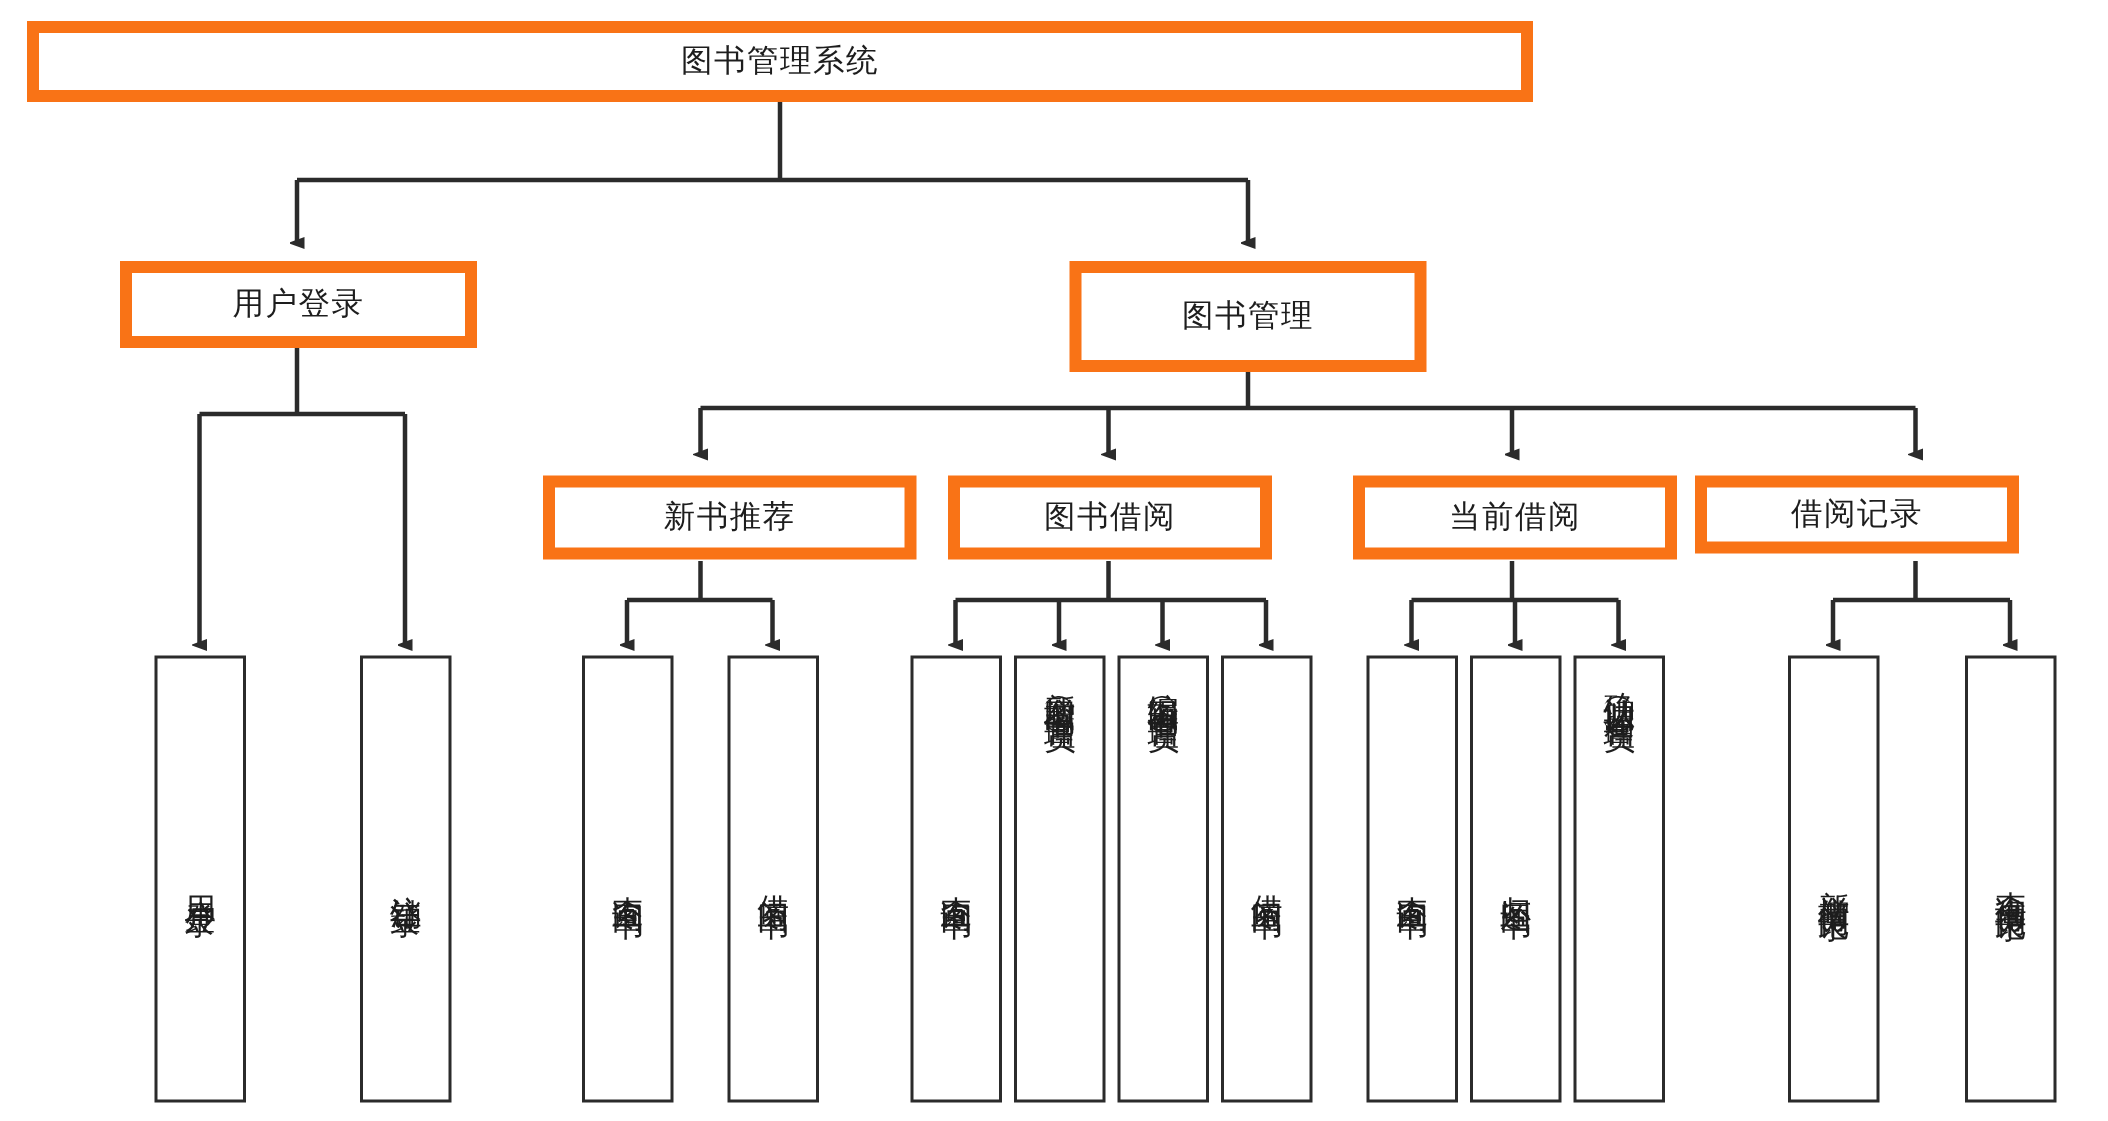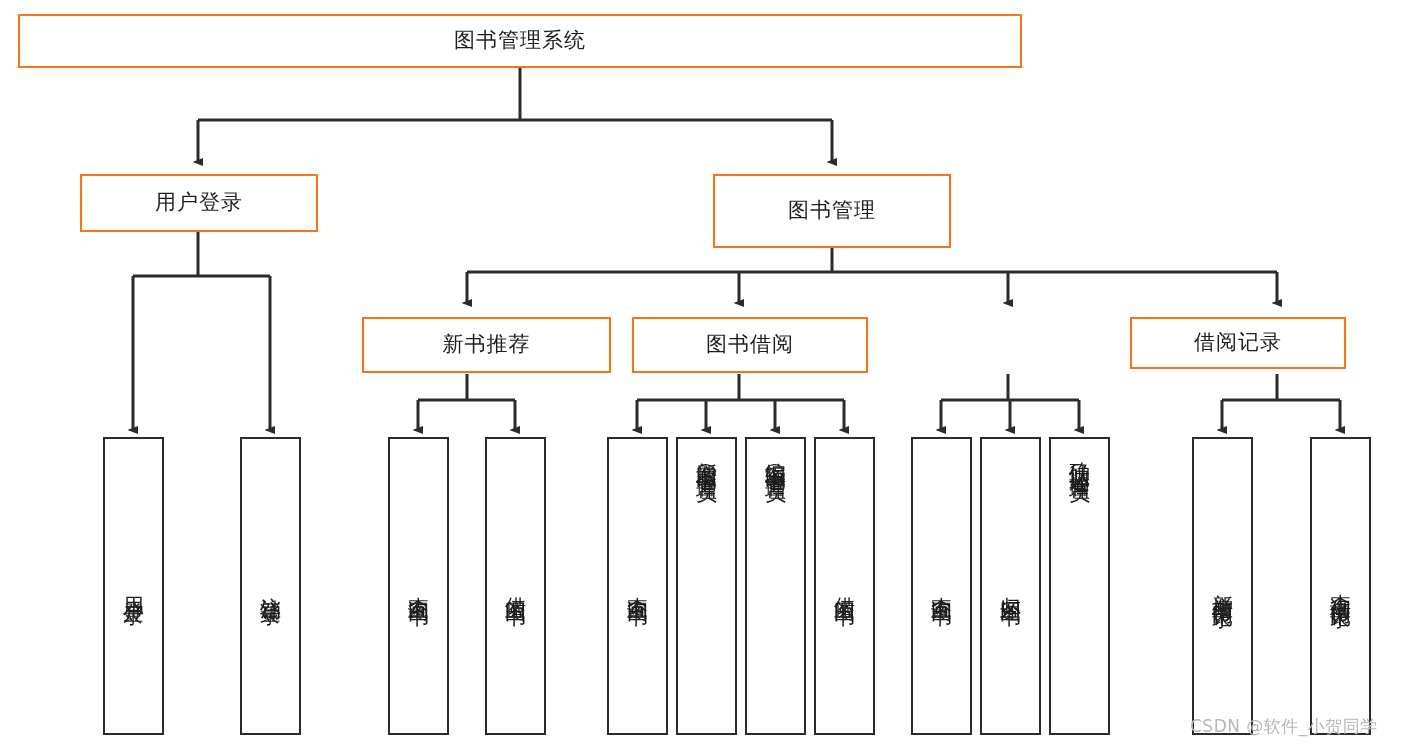--- a/index.html
+++ b/index.html
@@ -20,21 +20,21 @@
   svg.diagram-layer {
     position: absolute;
     left: 0;
     top: 0;
     width: 1405px;
     height: 747px;
   }
   .node-box {
     position: absolute;
     box-sizing: border-box;
-    border: 2px solid #f97316;
+    border: 8px solid #f97316;
     background: #ffffff;
     display: flex;
     align-items: center;
     justify-content: center;
   }
   .node-label-h {
     font-size: 21px;
     color: #1d1d1d;
     letter-spacing: 1px;
     line-height: 1.2;
@@ -139,24 +139,27 @@
   </div>
 
   <div class="node-box" style="left:713px; top:174px; width:238px; height:74px;">
     <span class="node-label-h">图书管理</span>
   </div>
 
   <div class="node-box" style="left:362px; top:317px; width:249px; height:56px;">
     <span class="node-label-h">新书推荐</span>
   </div>
 
-  <div class="node-box" style="left:632px; top:317px; width:236px; height:56px;">
+  <div class="node-box" style="left:632px; top:317px; width:216px; height:56px;">
     <span class="node-label-h">图书借阅</span>
   </div>
 
+  <div class="node-box" style="left:902px; top:317px; width:216px; height:56px;">
+    <span class="node-label-h">当前借阅</span>
+  </div>
 
   <div class="node-box" style="left:1130px; top:317px; width:216px; height:52px;">
     <span class="node-label-h">借阅记录</span>
   </div>
 
   <div class="leaf-box" style="left:103px; top:437px; width:61px; height:298px;">
     <span class="node-label-v">用户登录</span>
   </div>
 
   <div class="leaf-box" style="left:240px; top:437px; width:61px; height:298px;">
@@ -200,15 +203,14 @@
   </div>
 
   <div class="leaf-box" style="left:1192px; top:437px; width:61px; height:298px;">
     <span class="node-label-v">新增借阅记录</span>
   </div>
 
   <div class="leaf-box" style="left:1310px; top:437px; width:61px; height:298px;">
     <span class="node-label-v">查询借阅记录</span>
   </div>
 
-  <div class="watermark" style="left:1190px; top:715px;">CSDN @软件_小贺同学</div>
 
 </div>
 
 </body></html>

